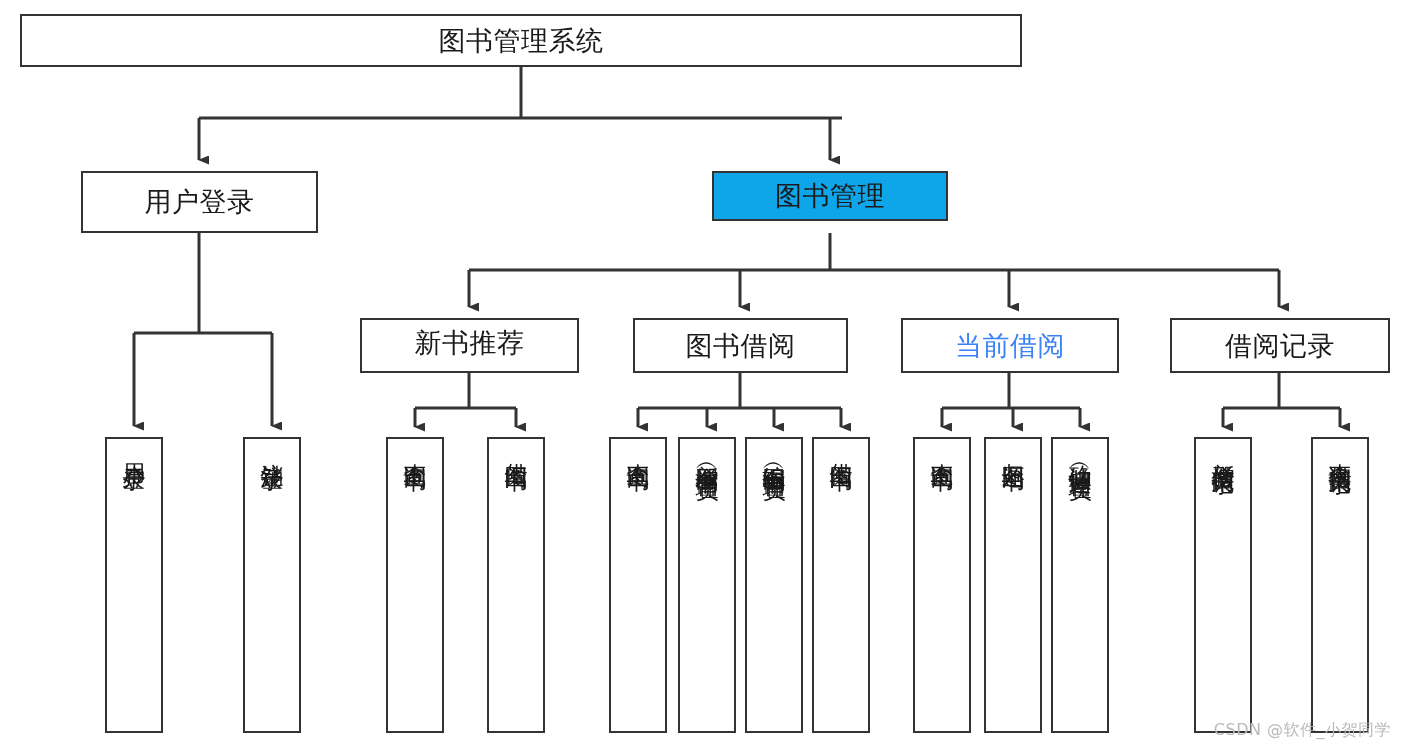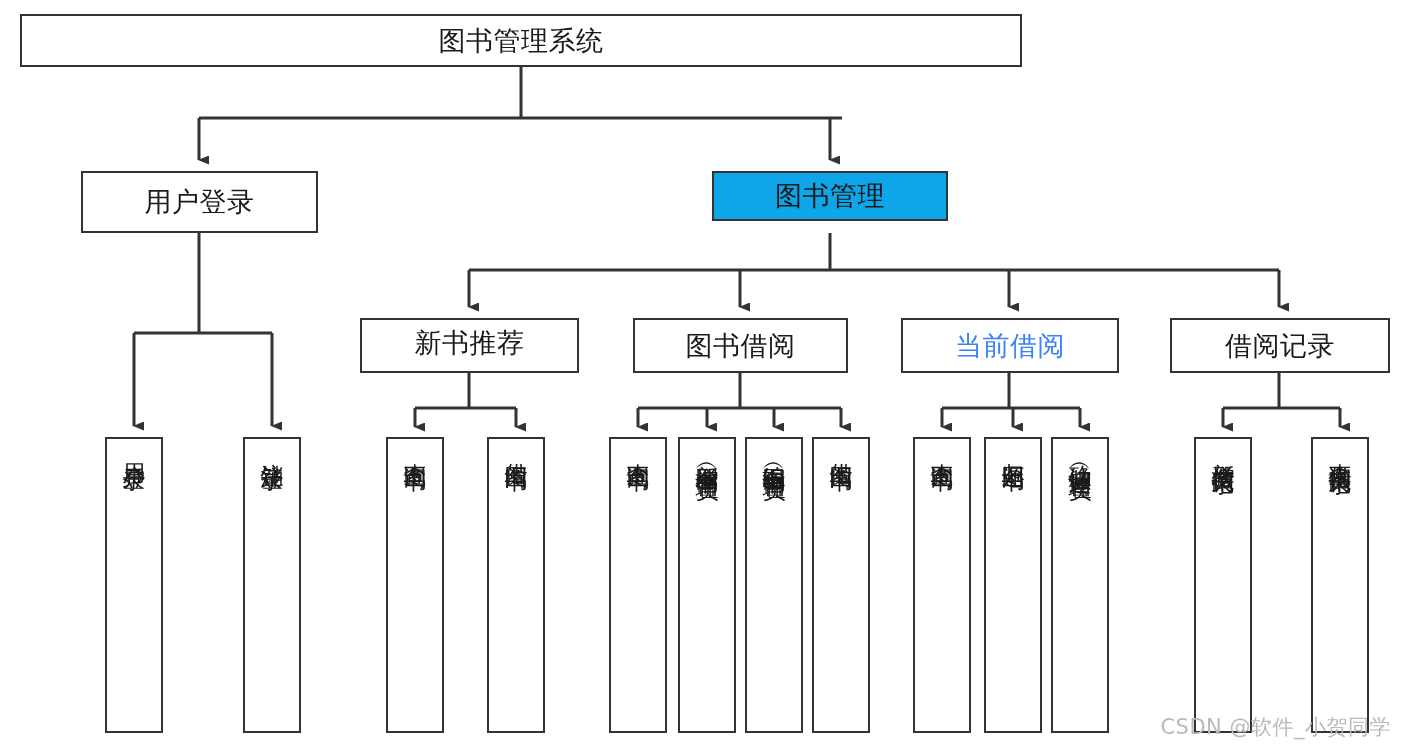--- a/index.html
+++ b/index.html
@@ -59,21 +59,21 @@
     letter-spacing: 2px;
     line-height: 1;
   }
   .node.vertical.mid .node-label {
     padding-top: 2px;
   }
   .watermark {
     position: absolute;
     right: 14px;
     bottom: 6px;
-    font-size: 21px;
+    font-size: 16px;
     color: #b9b9b9;
     letter-spacing: 0.5px;
     z-index: 3;
     white-space: pre;
   }
 </style>
 </head>
 <body>
 
 <div id="diagram-root" style="background: rgb(255, 255, 255);">

